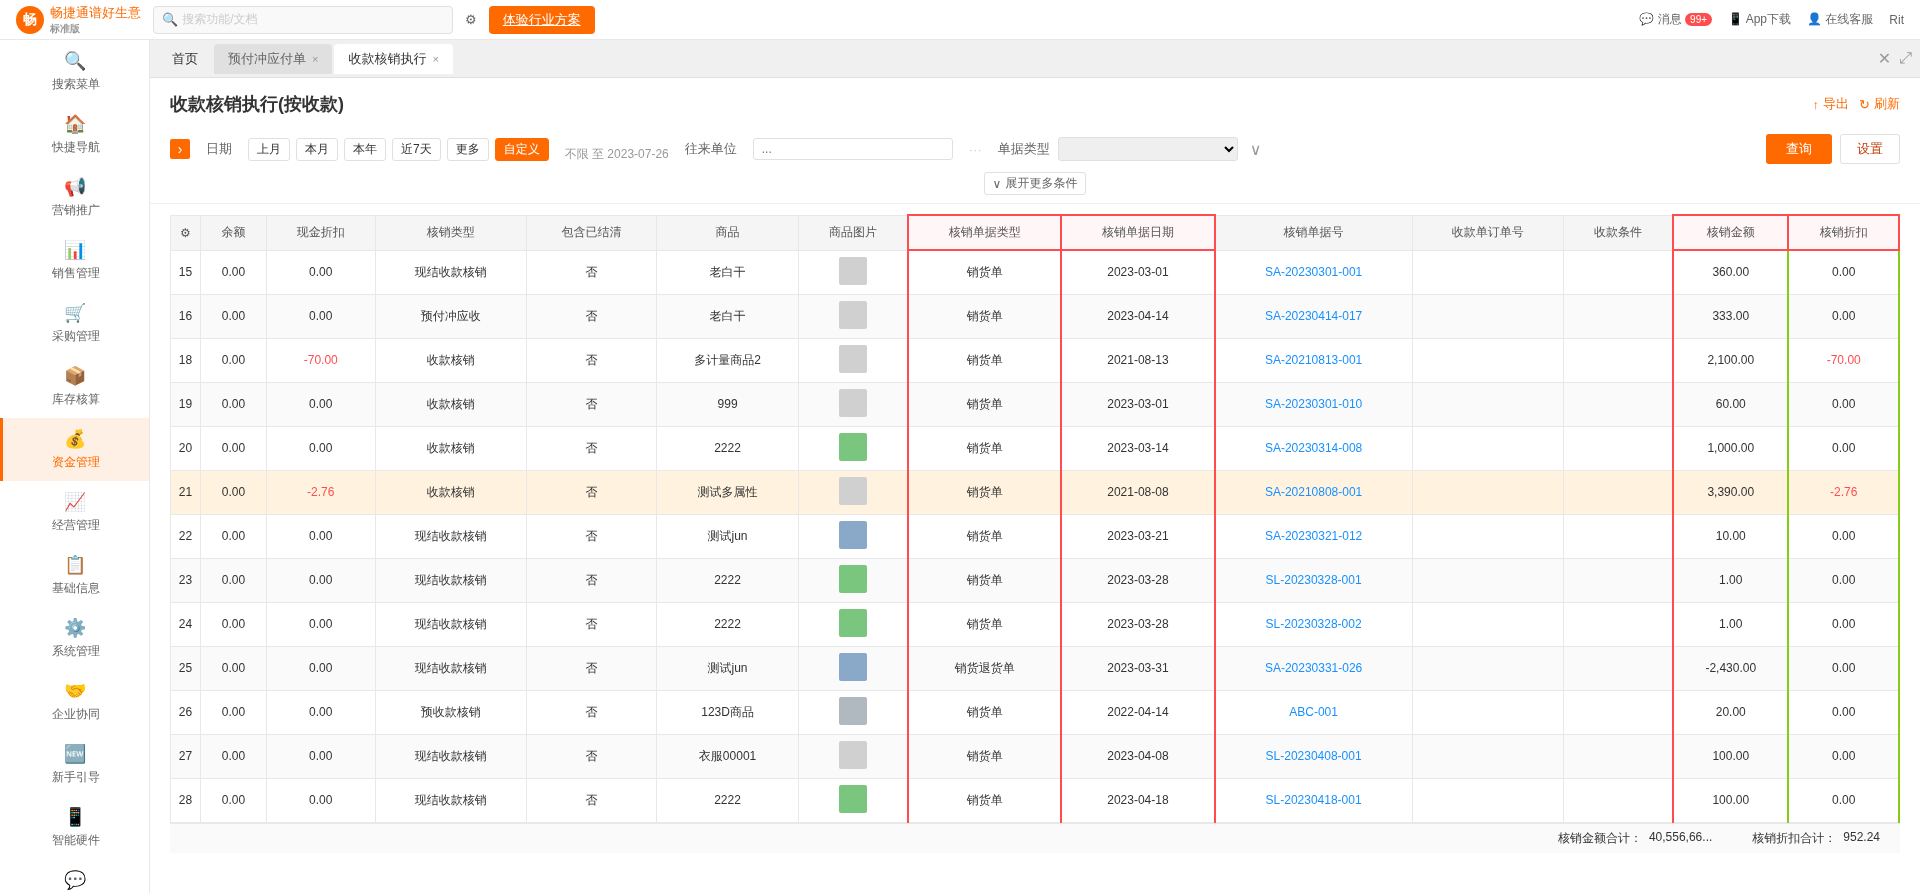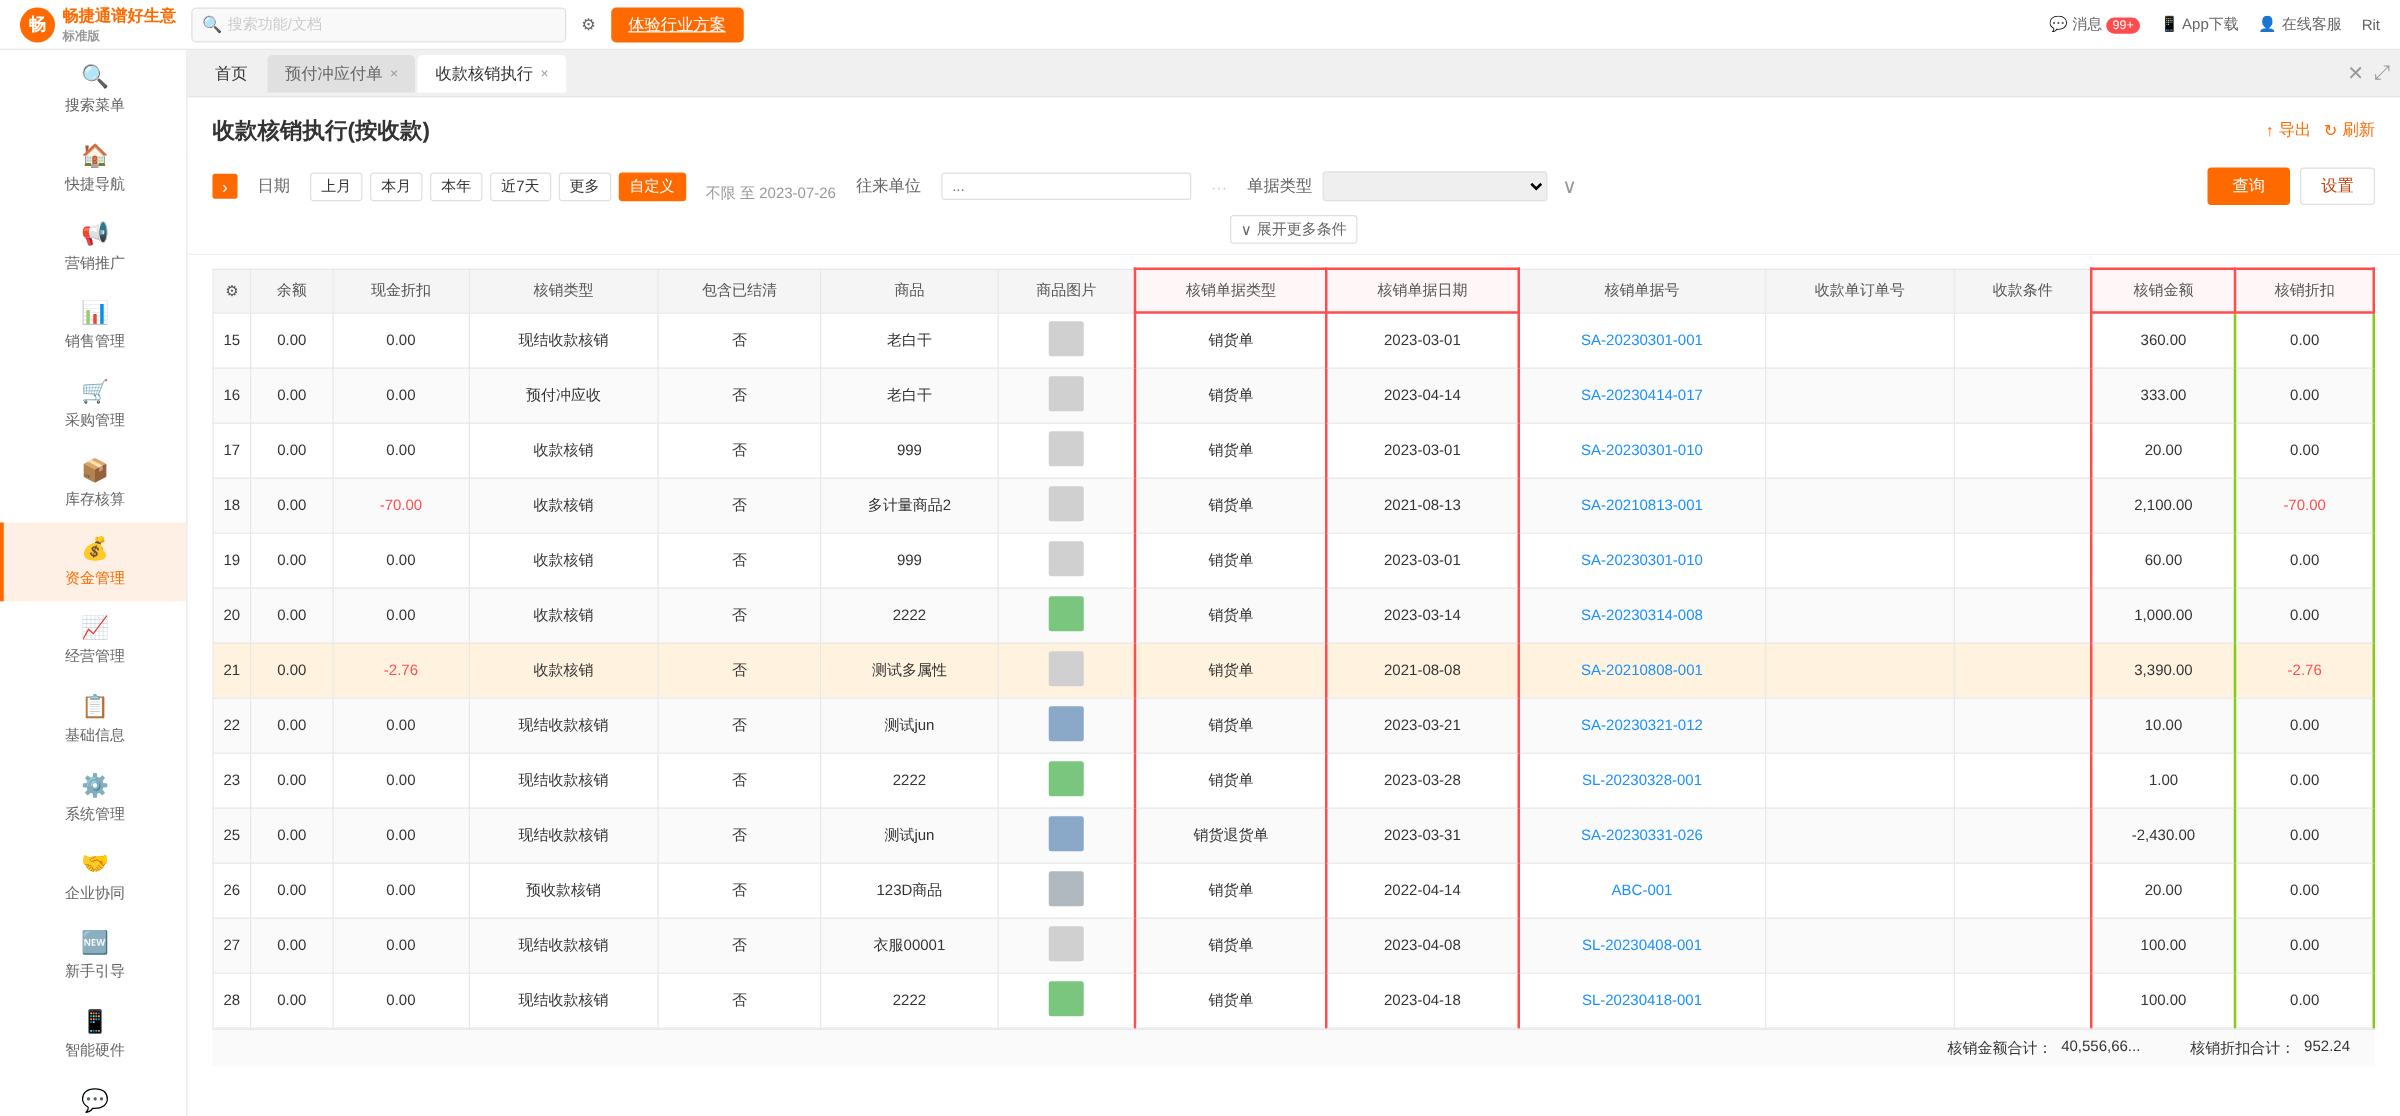--- a/index.html
+++ b/index.html
@@ -86,21 +86,21 @@
     ::-webkit-scrollbar { width: 6px; height: 6px; }
     ::-webkit-scrollbar-thumb { background: #ccc; border-radius: 3px; }
   </style>
 </head>
 <body>
 
 <div class="top-bar">
   <div class="top-bar-logo">
     <div class="logo-icon">畅</div>
     <div>
-      <div style="font-size:13px;font-weight:bold;color:#ff6a00;">畅捷通谱好生意</div>
+      <div style="font-size:13px;font-weight:normal;color:#ff6a00;">畅捷通谱好生意</div>
       <div style="font-size:10px;color:#999;">标准版</div>
     </div>
   </div>
   <div class="top-bar-search">
     <span>🔍</span>
     <span style="color:#ccc;font-size:12px;">搜索功能/文档</span>
   </div>
   <span class="settings-icon">⚙</span>
   <button class="solution-btn">体验行业方案</button>
   <div class="top-bar-right">
@@ -299,64 +299,48 @@
                 <td><div class="img-placeholder" style="background:#d0d0d0;"></div></td>
                 <td class="col-group-1">销货单</td>
                 <td class="col-group-2">2023-04-14</td>
                 <td><a class="link-text" href="#">SA-20230414-017</a></td>
                 <td></td>
                 <td></td>
                 <td class="col-group-3">333.00</td>
                 <td class="col-group-3">0.00</td>
               </tr>
               <tr>
-                <td>17</td>
+                <td>18</td>
+                <td>0.00</td>
+                <td class="red-text">-70.00</td>
+                <td>收款核销</td>
+                <td>否</td>
+                <td>多计量商品2</td>
+                <td><div class="img-placeholder" style="background:#d0d0d0;"></div></td>
+                <td class="col-group-1">销货单</td>
+                <td class="col-group-2">2021-08-13</td>
+                <td><a class="link-text" href="#">SA-20210813-001</a></td>
+                <td></td>
+                <td></td>
+                <td class="col-group-3">2,100.00</td>
+                <td class="col-group-3" style="color:#ff4d4f;">-70.00</td>
+              </tr>
+              <tr>
+                <td>19</td>
                 <td>0.00</td>
                 <td>0.00</td>
                 <td>收款核销</td>
                 <td>否</td>
                 <td>999</td>
                 <td><div class="img-placeholder" style="background:#d0d0d0;"></div></td>
                 <td class="col-group-1">销货单</td>
                 <td class="col-group-2">2023-03-01</td>
                 <td><a class="link-text" href="#">SA-20230301-010</a></td>
                 <td></td>
                 <td></td>
-                <td class="col-group-3">20.00</td>
-                <td class="col-group-3">0.00</td>
-              </tr>
-              <tr>
-                <td>18</td>
-                <td>0.00</td>
-                <td class="red-text">-70.00</td>
-                <td>收款核销</td>
-                <td>否</td>
-                <td>多计量商品2</td>
-                <td><div class="img-placeholder" style="background:#d0d0d0;"></div></td>
-                <td class="col-group-1">销货单</td>
-                <td class="col-group-2">2021-08-13</td>
-                <td><a class="link-text" href="#">SA-20210813-001</a></td>
-                <td></td>
-                <td></td>
-                <td class="col-group-3">2,100.00</td>
-                <td class="col-group-3" style="color:#ff4d4f;">-70.00</td>
-              </tr>
-              <tr>
-                <td>19</td>
-                <td>0.00</td>
-                <td>0.00</td>
-                <td>收款核销</td>
-                <td>否</td>
-                <td>999</td>
-                <td><div class="img-placeholder" style="background:#d0d0d0;"></div></td>
-                <td class="col-group-1">销货单</td>
-                <td class="col-group-2">2023-03-01</td>
-                <td><a class="link-text" href="#">SA-20230301-010</a></td>
-                <td></td>
-                <td></td>
                 <td class="col-group-3">60.00</td>
                 <td class="col-group-3">0.00</td>
               </tr>
               <tr>
                 <td>20</td>
                 <td>0.00</td>
                 <td>0.00</td>
                 <td>收款核销</td>
                 <td>否</td>
                 <td>2222</td>
@@ -405,20 +389,36 @@
                 <td>23</td>
                 <td>0.00</td>
                 <td>0.00</td>
                 <td>现结收款核销</td>
                 <td>否</td>
                 <td>2222</td>
                 <td><div class="img-placeholder" style="background:#7bc67e;"></div></td>
                 <td class="col-group-1">销货单</td>
                 <td class="col-group-2">2023-03-28</td>
                 <td><a class="link-text" href="#">SL-20230328-001</a></td>
+                <td></td>
+                <td></td>
+                <td class="col-group-3">1.00</td>
+                <td class="col-group-3">0.00</td>
+              </tr>
+              <tr>
+                <td>24</td>
+                <td>0.00</td>
+                <td>0.00</td>
+                <td>现结收款核销</td>
+                <td>否</td>
+                <td>2222</td>
+                <td><div class="img-placeholder" style="background:#7bc67e;"></div></td>
+                <td class="col-group-1">销货单</td>
+                <td class="col-group-2">2023-03-28</td>
+                <td><a class="link-text" href="#">SL-20230328-002</a></td>
                 <td></td>
                 <td></td>
                 <td class="col-group-3">1.00</td>
                 <td class="col-group-3">0.00</td>
               </tr>
               <tr>
                 <td>25</td>
                 <td>0.00</td>
                 <td>0.00</td>
                 <td>现结收款核销</td>

